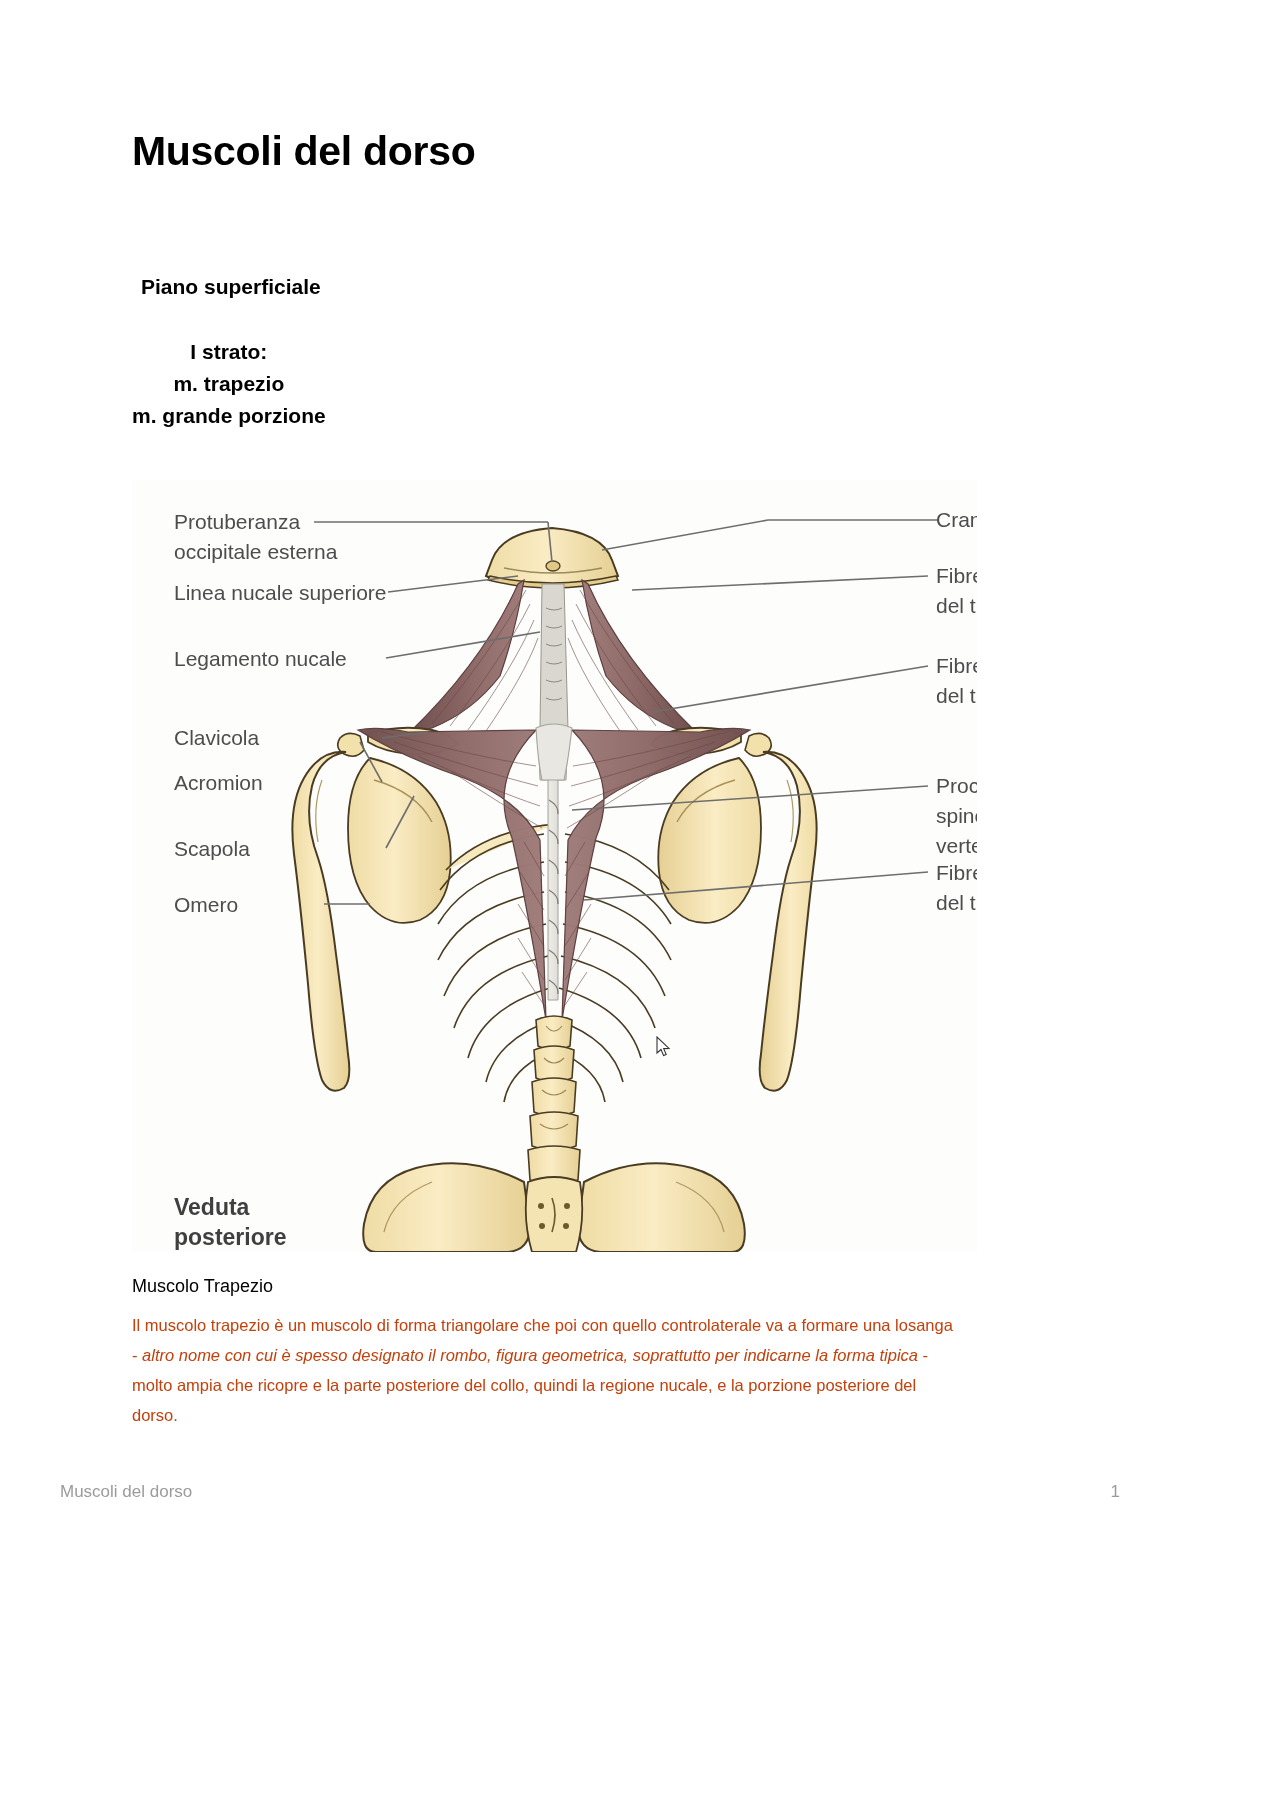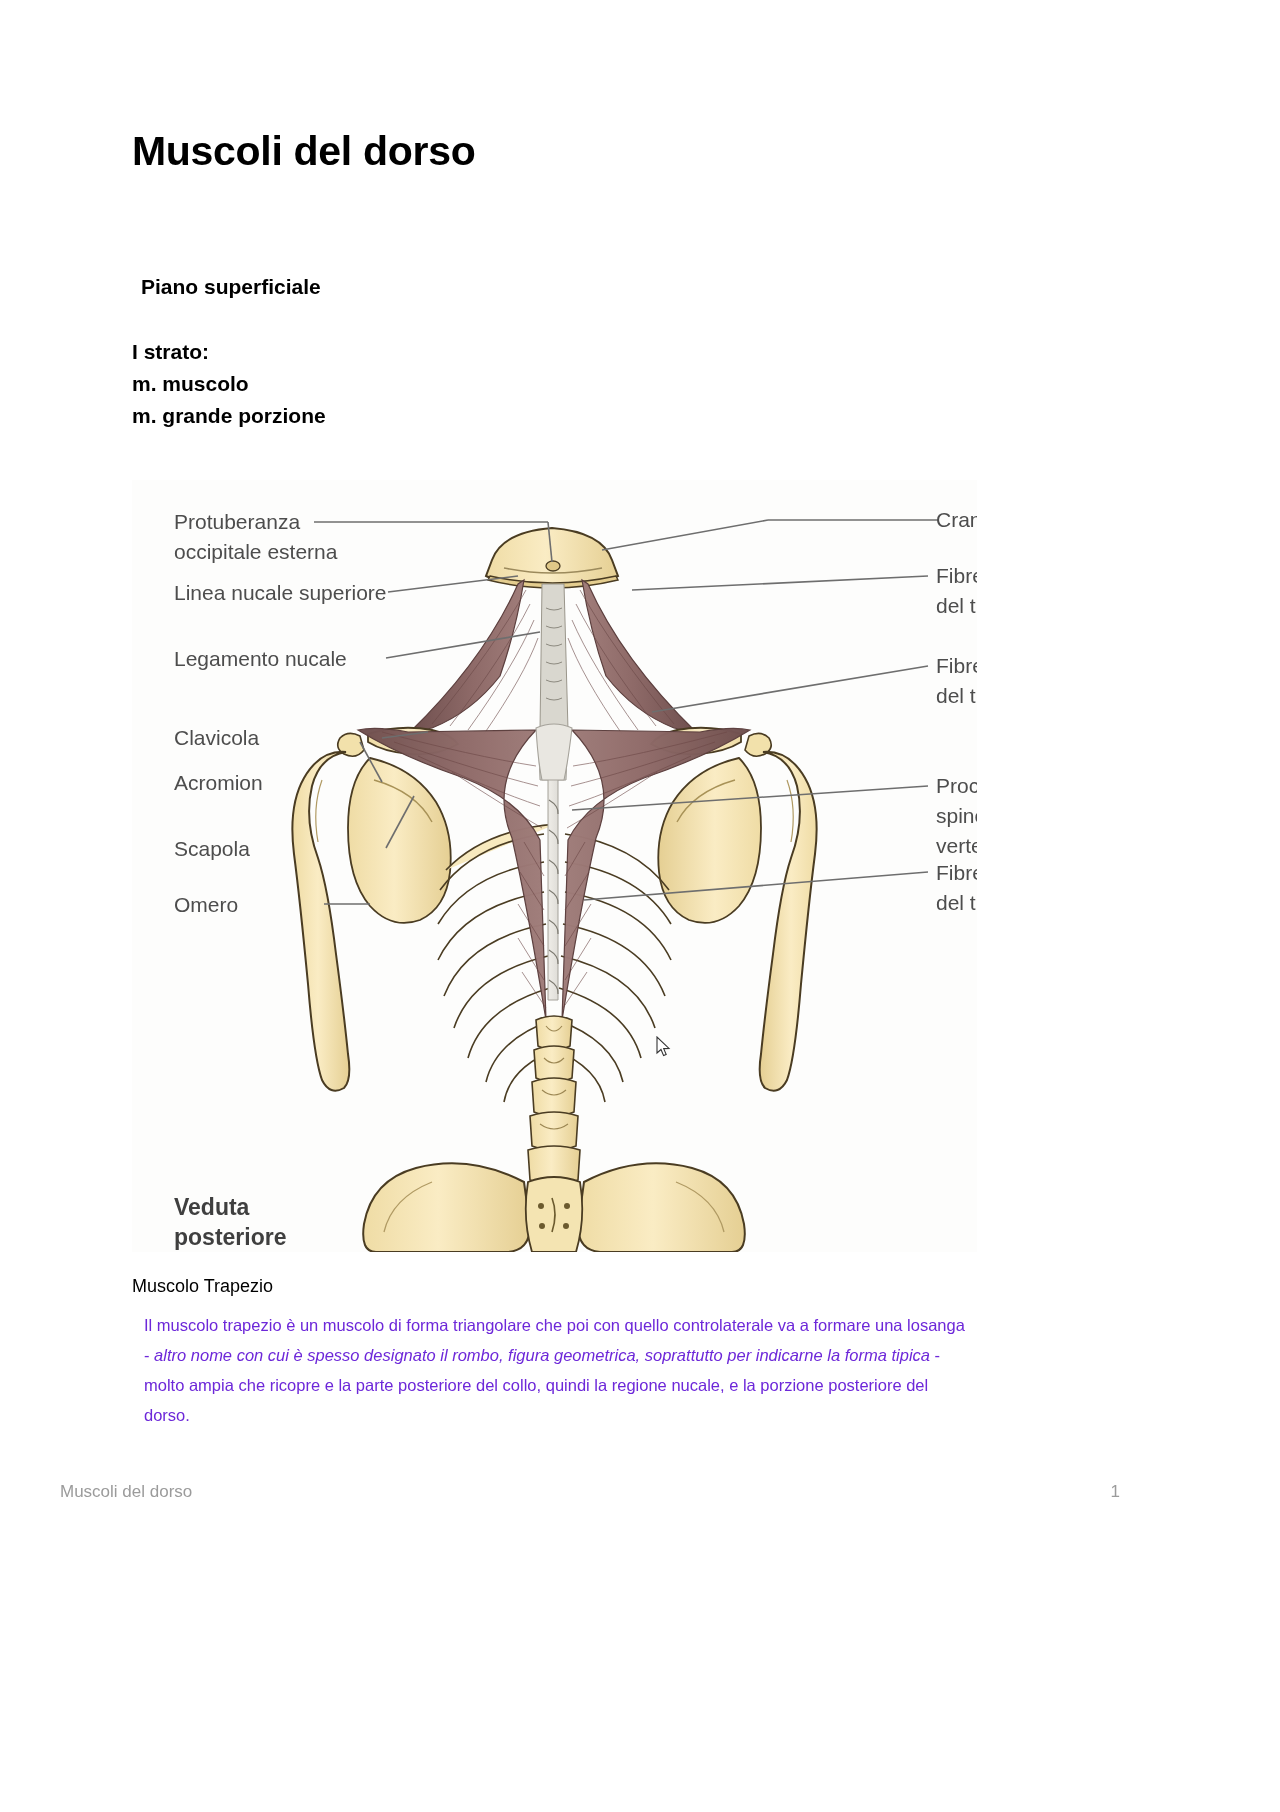--- a/index.html
+++ b/index.html
@@ -35,20 +35,21 @@
     font-weight:bold;
     line-height:1.0;
   }
   .piano{ top:276px; left:9px; }
   .strato-block{
     position:absolute;
     top:336px;left:0;
     font-size:21px;
     font-weight:bold;
     line-height:32px;
+    text-align:center;
   }
   .strato-block div{white-space:nowrap;}
 
   
   .figure{
     position:absolute;
     left:132px;
     top:480px;
     width:845px;
     height:772px;
@@ -64,23 +65,22 @@
     font-size:18px;
     font-weight:normal;
   }
   .para{
     position:absolute;
     left:132px;
     top:1310px;
     width:828px;
     font-size:16.5px;
     line-height:30px;
-    color:#6d28d9;
+    color:#c2410c;
     text-align:left;
-    margin-left:12px;
   }
   .para i{font-style:italic;}
 
   
   .footer{
     position:absolute;
     left:60px;
     right:60px;
     top:1482px;
     display:flex;
@@ -102,21 +102,21 @@
 
 <div class="page">
 
   <div class="content">
     <h1 class="doc-title">Muscoli del dorso</h1>
 
     <div class="section-head piano">Piano superficiale</div>
 
     <div class="strato-block">
       <div>I strato:</div>
-      <div>m. muscolo</div>
+      <div>m. trapezio</div>
       <div>m. grande porzione</div>
     </div>
   </div>
 
   <div class="figure">
     <svg width="845" height="772" viewBox="0 0 845 772" xmlns="http://www.w3.org/2000/svg">
       <defs>
         <linearGradient id="boneGrad" x1="0" y1="0" x2="1" y2="0">
           <stop offset="0%" stop-color="#efdca5"></stop>
           <stop offset="45%" stop-color="#faecc4"></stop>

